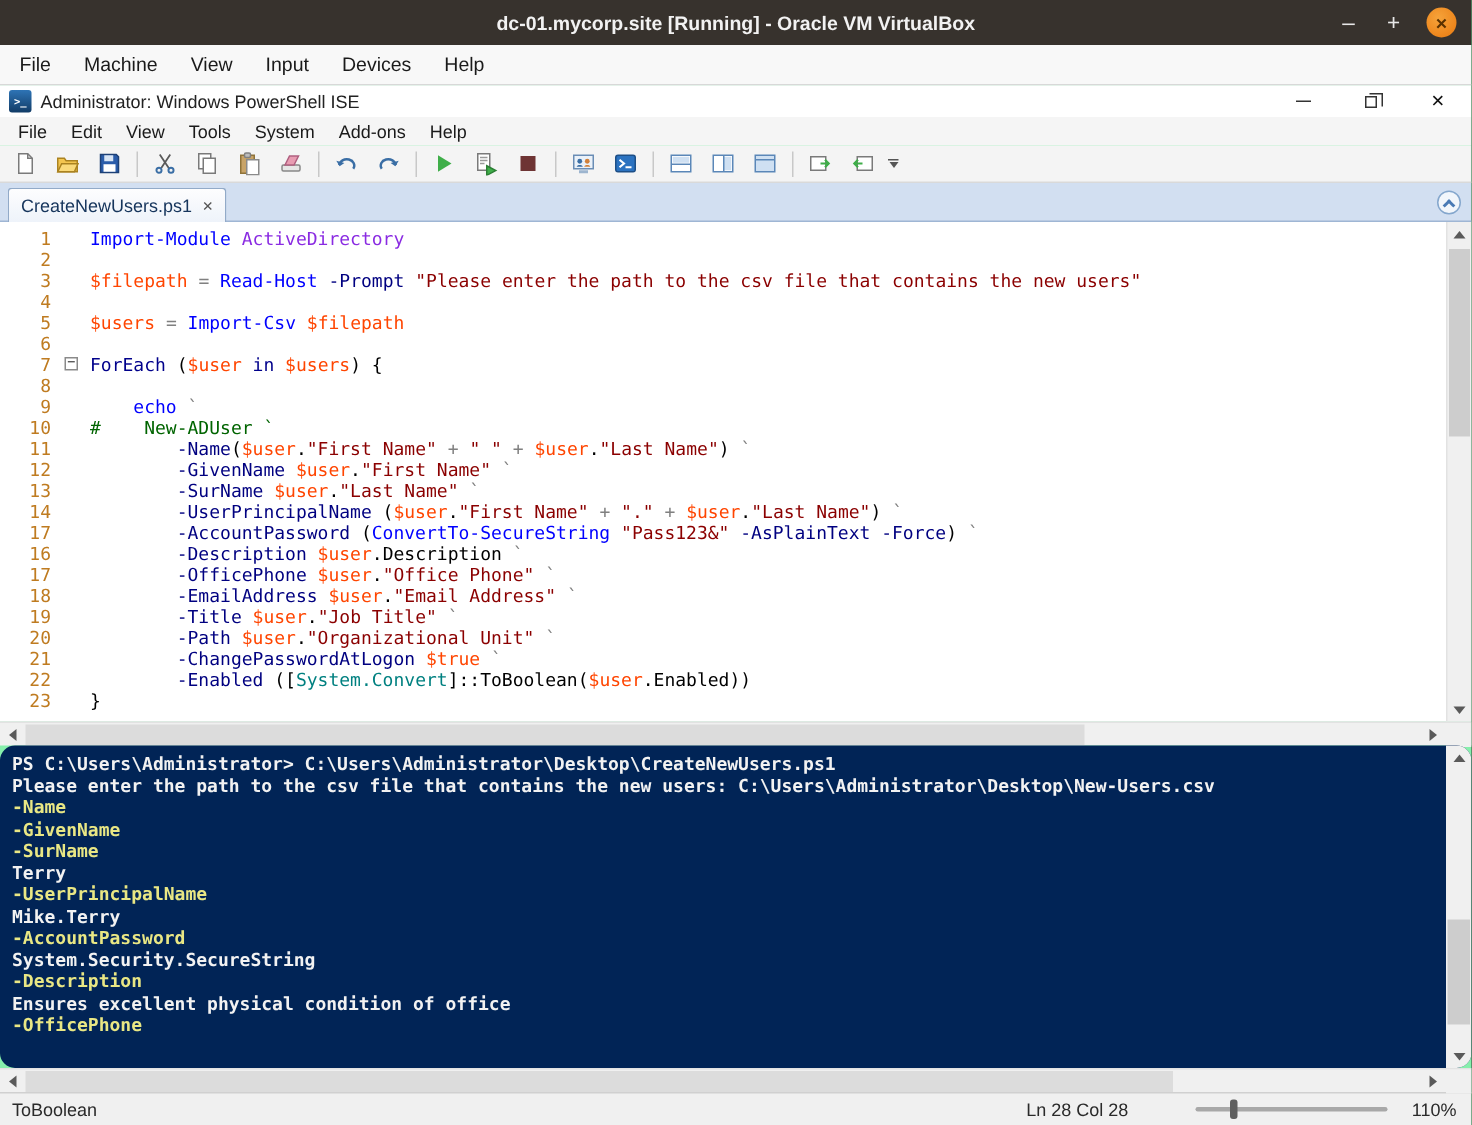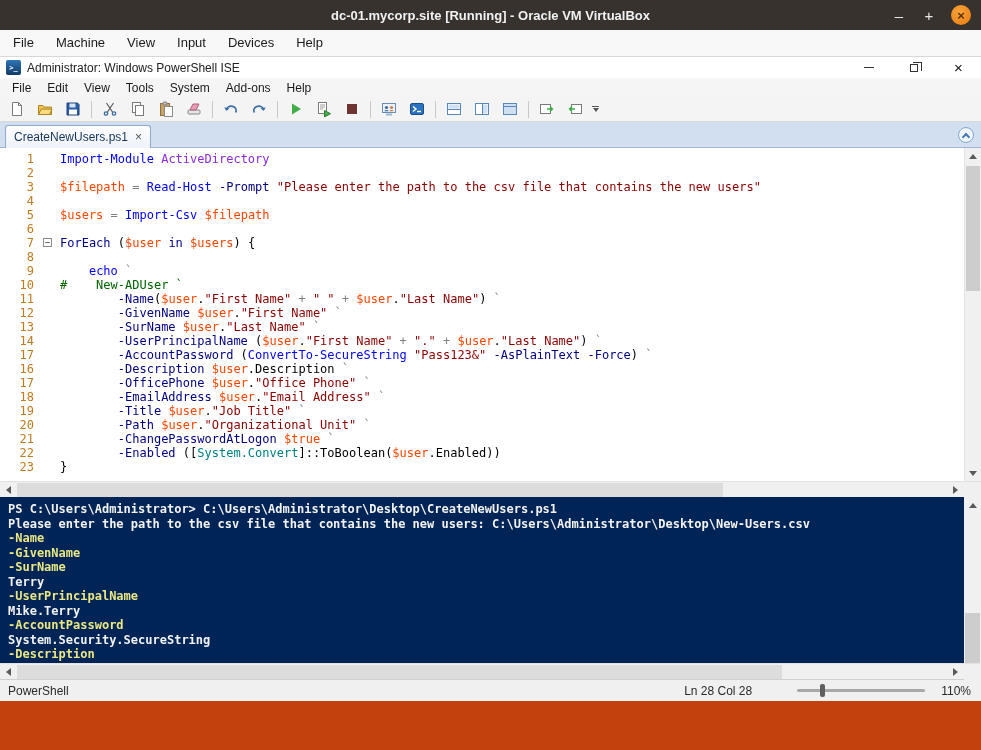--- a/index.html
+++ b/index.html
@@ -1,17 +1,17 @@
 <!DOCTYPE html>
 <html><head>
 <meta charset="utf-8">
 <style>
   * { margin:0; padding:0; box-sizing:border-box; }
   html,body { width:981px; height:750px; overflow:hidden; background:#000; }
-  #app { width:981px; height:750px; font-family:"Liberation Sans", sans-serif; display:flex; flex-direction:column; background:#c2410c; }
+  #app { width:981px; height:750px; font-family:"Liberation Sans", sans-serif; display:flex; flex-direction:column; background:#86efac; }
 
   
   .vbox-titlebar { position:relative; height:30px; background:#37322d; display:flex; align-items:center; flex:0 0 auto; }
   .vbox-title { position:absolute; left:0; right:0; text-align:center; color:#f2f2f2; font-size:13px; font-weight:600; }
   .vbox-controls { margin-left:auto; display:flex; align-items:center; gap:14px; padding-right:10px; z-index:2; }
   .vbtn { color:#e8e8e8; font-size:15px; line-height:15px; width:16px; text-align:center; cursor:default; }
   .vbtn-close { width:20px; height:20px; border-radius:50%; background:radial-gradient(circle at 40% 35%, #f6a33a, #e8790f); display:flex; align-items:center; justify-content:center; }
   .vbtn-close .x { color:#5a3100; font-size:13px; font-weight:bold; line-height:13px; }
 
   
@@ -70,21 +70,21 @@
   .tri-left { width:0; height:0; border-top:4px solid transparent; border-bottom:4px solid transparent; border-right:5px solid #5a5a5a; }
   .tri-right { width:0; height:0; border-top:4px solid transparent; border-bottom:4px solid transparent; border-left:5px solid #5a5a5a; }
   .hscroll { position:relative; height:16px; background:#f0f0f0; border-top:1px solid #e2e2e2; flex:0 0 auto; }
   .hs-btn { position:absolute; top:0; width:17px; height:16px; display:flex; align-items:center; justify-content:center; }
   .hs-left { left:0; }
   .hs-right { right:17px; }
   .hs-corner { position:absolute; right:0; top:0; width:17px; height:16px; background:#f0f0f0; }
   .hs-thumb { position:absolute; top:1px; height:14px; background:#dcdcdc; }
 
   
-  .console { position:relative; height:166px; background:#012456; overflow:hidden; flex:0 0 auto; }
+  .console { position:relative; height:215px; background:#012456; overflow:hidden; flex:0 0 auto;border-radius:10px; }
   .console-text { padding:5px 0 0 8px; font-family:"DejaVu Sans Mono",monospace; font-size:12px; font-weight:bold; }
   .console-line { height:14.5px; line-height:14.5px; white-space:pre; }
   .console .vscroll { border-left:none; }
 
   
   .statusbar { height:22px; background:#f0f0f0; border-top:1px solid #d0d0d0; display:flex; align-items:center; padding:0 10px 0 8px; font-size:12px; color:#2a2a2a; flex:0 0 auto; }
   .sb-right { margin-left:auto; display:flex; align-items:center; }
   .pos-text { margin-right:45px; }
   .zoom-slider { width:128px; height:3px; background:#a8a8a8; border-radius:2px; position:relative; margin-right:16px; }
   .zoom-thumb { position:absolute; left:18%; top:-5px; width:5px; height:13px; background:#5f5f5f; border-radius:2px; }
@@ -400,21 +400,21 @@
         <span class="tri-left"></span>
       </span>
     <span class="hs-thumb" style="left:17px;width:78%;"></span>
     <span class="hs-btn hs-right">
         <span class="tri-right"></span>
       </span>
     <span class="hs-corner"></span>
   </div>
 
   <div class="statusbar">
-    <span>PowerShell</span>
+    <span>ToBoolean</span>
     <div class="sb-right">
       <span class="pos-text">Ln 28 Col 28</span>
       <div class="zoom-slider">
           <div class="zoom-thumb"></div>
         </div>
       <span>110%</span>
     </div>
   </div>
 
 </div>

